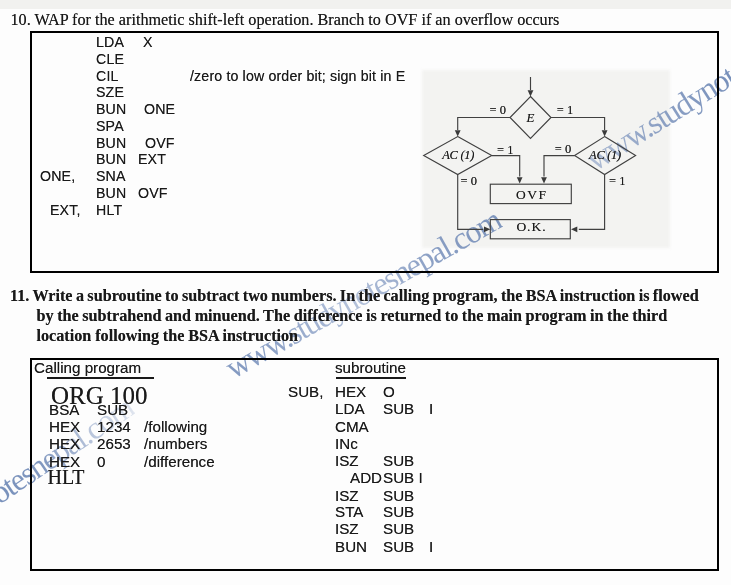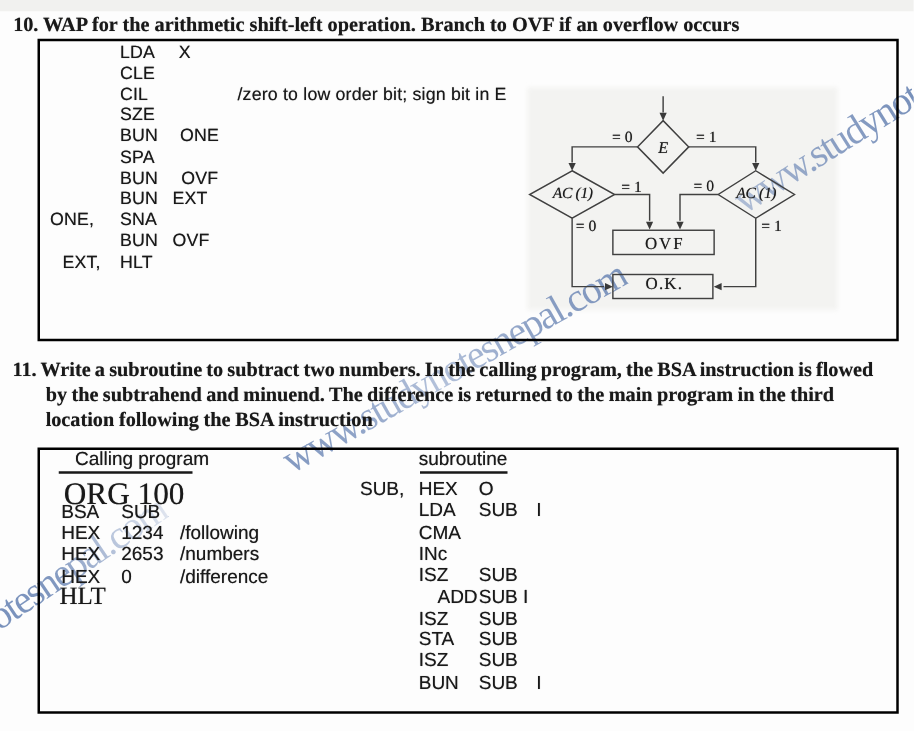--- a/index.html
+++ b/index.html
@@ -13,21 +13,21 @@
 <body>
 
 <div class="a" style="left:0;top:0;width:731px;height:9px;background:#f1f1ef"></div>
 
 <div class="a" style="left:422px;top:70px;width:248px;height:178px;background:#f3f3f1;filter:blur(1.5px)"></div>
 
 <div class="wm" style="left:-17.3px;top:481px;font-size:32px;letter-spacing:-1.5px;transform:rotate(-34deg);background:linear-gradient(90deg,rgba(106,133,180,.9) 0%,rgba(106,133,180,.85) 35%,rgba(116,141,186,.5) 70%,rgba(116,141,186,.22) 100%);-webkit-background-clip:text;background-clip:text;color:transparent">otesnepal.com</div>
 <div class="wm" style="left:219.2px;top:354.2px;font-size:32px;letter-spacing:-1.5px;transform:rotate(-29.5deg);background:linear-gradient(90deg,rgba(110,136,182,.85) 0%,rgba(116,141,186,.8) 20%,rgba(120,145,190,.55) 45%,rgba(110,136,182,.8) 75%,rgba(106,133,180,.85) 100%);-webkit-background-clip:text;background-clip:text;color:transparent">www.studynotesnepal.com</div>
 <div class="wm" style="left:579.5px;top:146.8px;font-size:32px;letter-spacing:-1.5px;transform:rotate(-32deg);background:linear-gradient(90deg,rgba(120,145,190,.55) 0%,rgba(110,136,182,.75) 40%,rgba(104,131,178,.9) 100%);-webkit-background-clip:text;background-clip:text;color:transparent">www.studynot</div>
 
-<div class="a ser" style="left:10.5px;top:10.6px;font-size:16.2px;font-weight:bold">10. WAP for the arithmetic shift-left operation. Branch to OVF if an overflow occurs</div>
+<div class="a ser" style="left:10.5px;top:10.6px;font-size:16.2px;font-weight:normal">10. WAP for the arithmetic shift-left operation. Branch to OVF if an overflow occurs</div>
 
 <div class="bx" style="left:30px;top:30.5px;width:684.5px;height:238.5px"></div>
 
 <div class="a c1" style="left:96px;top:34.1px">LDA</div>
 <div class="a c1" style="left:143px;top:34.1px">X</div>
 <div class="a c1" style="left:96px;top:50.9px">CLE</div>
 <div class="a c1" style="left:96px;top:67.6px">CIL</div>
 <div class="a c1" style="left:190px;top:67.6px">/zero to low order bit; sign bit in E</div>
 <div class="a c1" style="left:96px;top:84.4px">SZE</div>
 <div class="a c1" style="left:96px;top:101.1px">BUN</div>
@@ -82,21 +82,21 @@
 <text x="531.5" y="231.3" text-anchor="middle" font-size="13.5" letter-spacing="1">O.K.</text>
 </g>
 </svg>
 
 <div class="a ser" style="left:10px;top:287.2px;font-size:16.2px;font-weight:bold;word-spacing:-0.7px">11. Write a subroutine to subtract two numbers. In the calling program, the BSA instruction is flowed</div>
 <div class="a ser" style="left:36.5px;top:307px;font-size:16.2px;font-weight:bold;word-spacing:-0.5px">by the subtrahend and minuend. The difference is returned to the main program in the third</div>
 <div class="a ser" style="left:36.5px;top:327px;font-size:16.2px;font-weight:bold;word-spacing:-0.25px">location following the BSA instruction</div>
 
 <div class="bx" style="left:30px;top:358px;width:684.5px;height:209px"></div>
 
-<div class="a c2" style="left:60px;top:358.5px">Calling program</div>
+<div class="a c2" style="left:34px;top:358.5px">Calling program</div>
 <div class="a" style="left:46.8px;top:377.2px;width:107.6px;height:2px;background:#191919"></div>
 <div class="a ser" style="left:51px;top:381.7px;font-size:25px">ORG 100</div>
 <div class="a c2" style="left:49px;top:400.7px">BSA</div>
 <div class="a c2" style="left:97px;top:400.7px">SUB</div>
 <div class="a c2" style="left:49px;top:418.1px">HEX</div>
 <div class="a c2" style="left:97px;top:418.1px">1234</div>
 <div class="a c2" style="left:144px;top:418.1px">/following</div>
 <div class="a c2" style="left:49px;top:435.1px">HEX</div>
 <div class="a c2" style="left:97px;top:435.1px">2653</div>
 <div class="a c2" style="left:144px;top:435.1px">/numbers</div>

